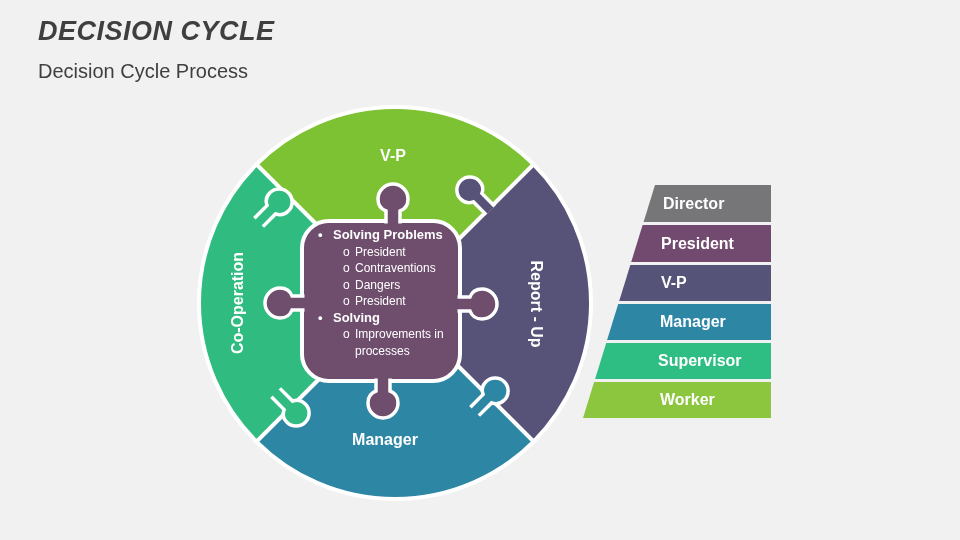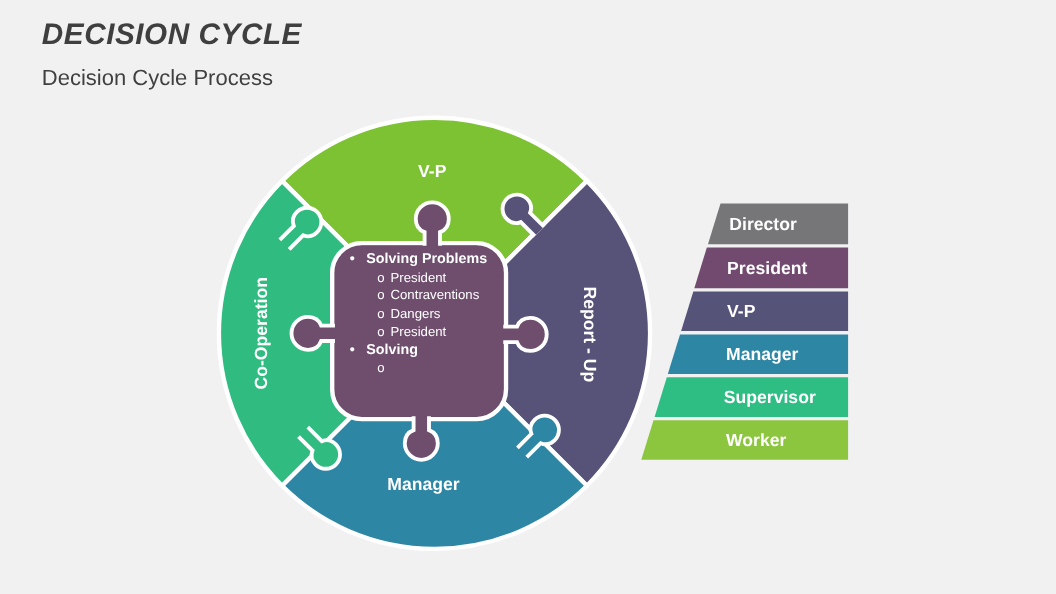--- a/index.html
+++ b/index.html
@@ -119,16 +119,17 @@
     <div class="ct-row sub">
       <span class="m">o</span>
       <span>President</span>
     </div>
     <div class="ct-row bold">
       <span class="m">•</span>
       <span>Solving</span>
     </div>
     <div class="ct-row sub">
       <span class="m">o</span>
+      <span>Improvements in processes</span>
     </div>
   </div>
 
 </div>
 
 </body></html>

